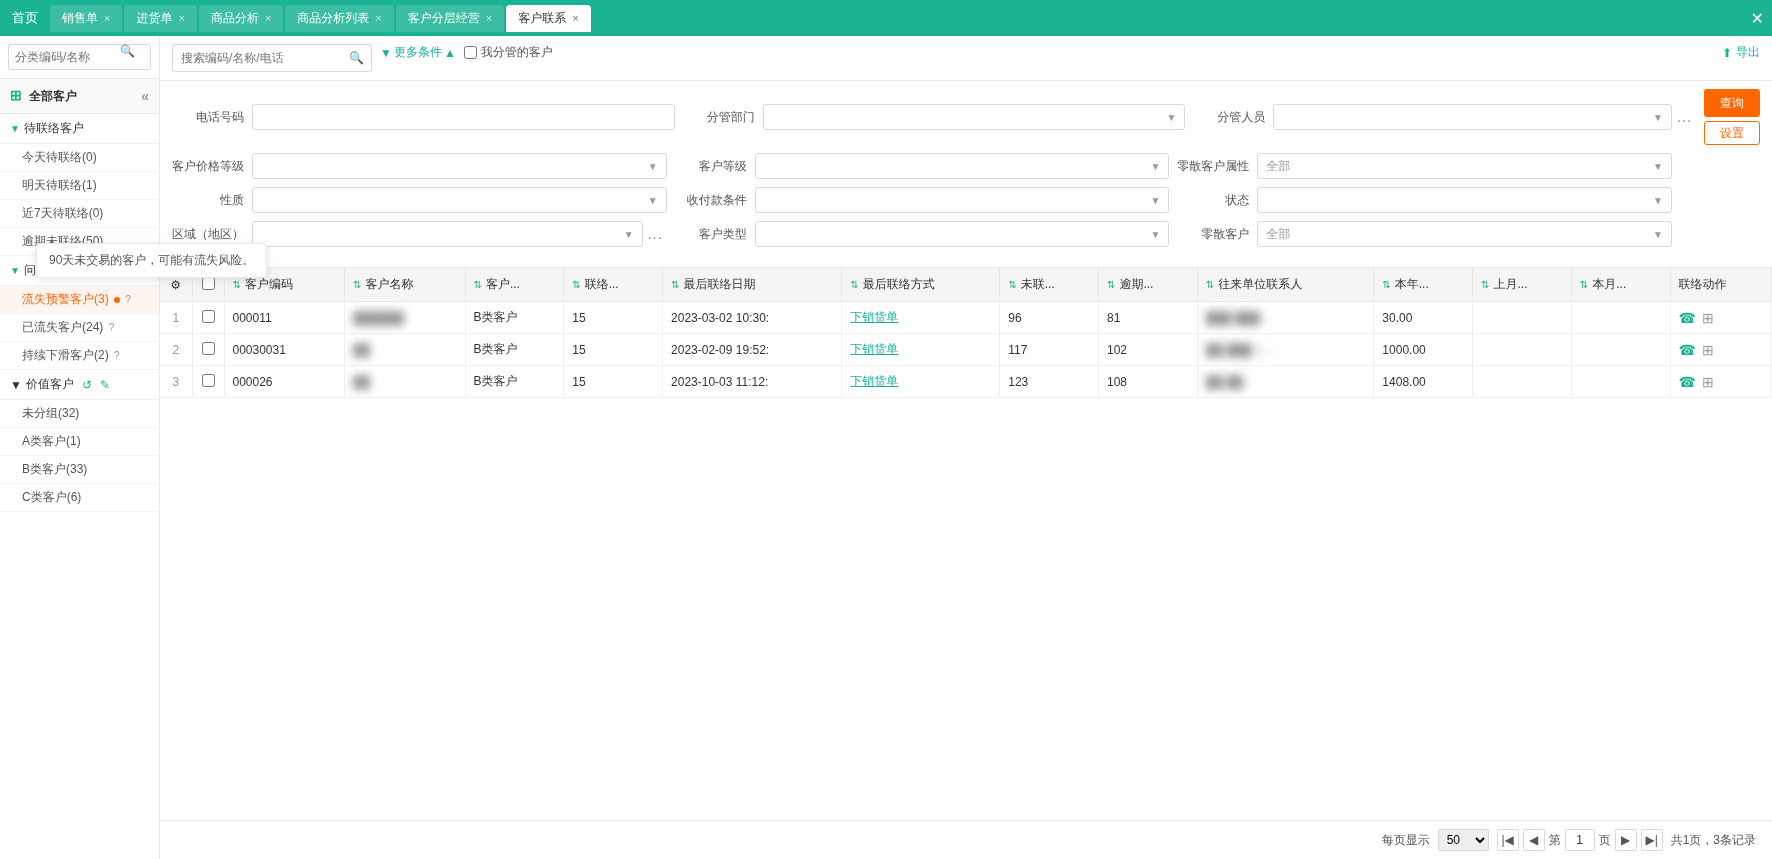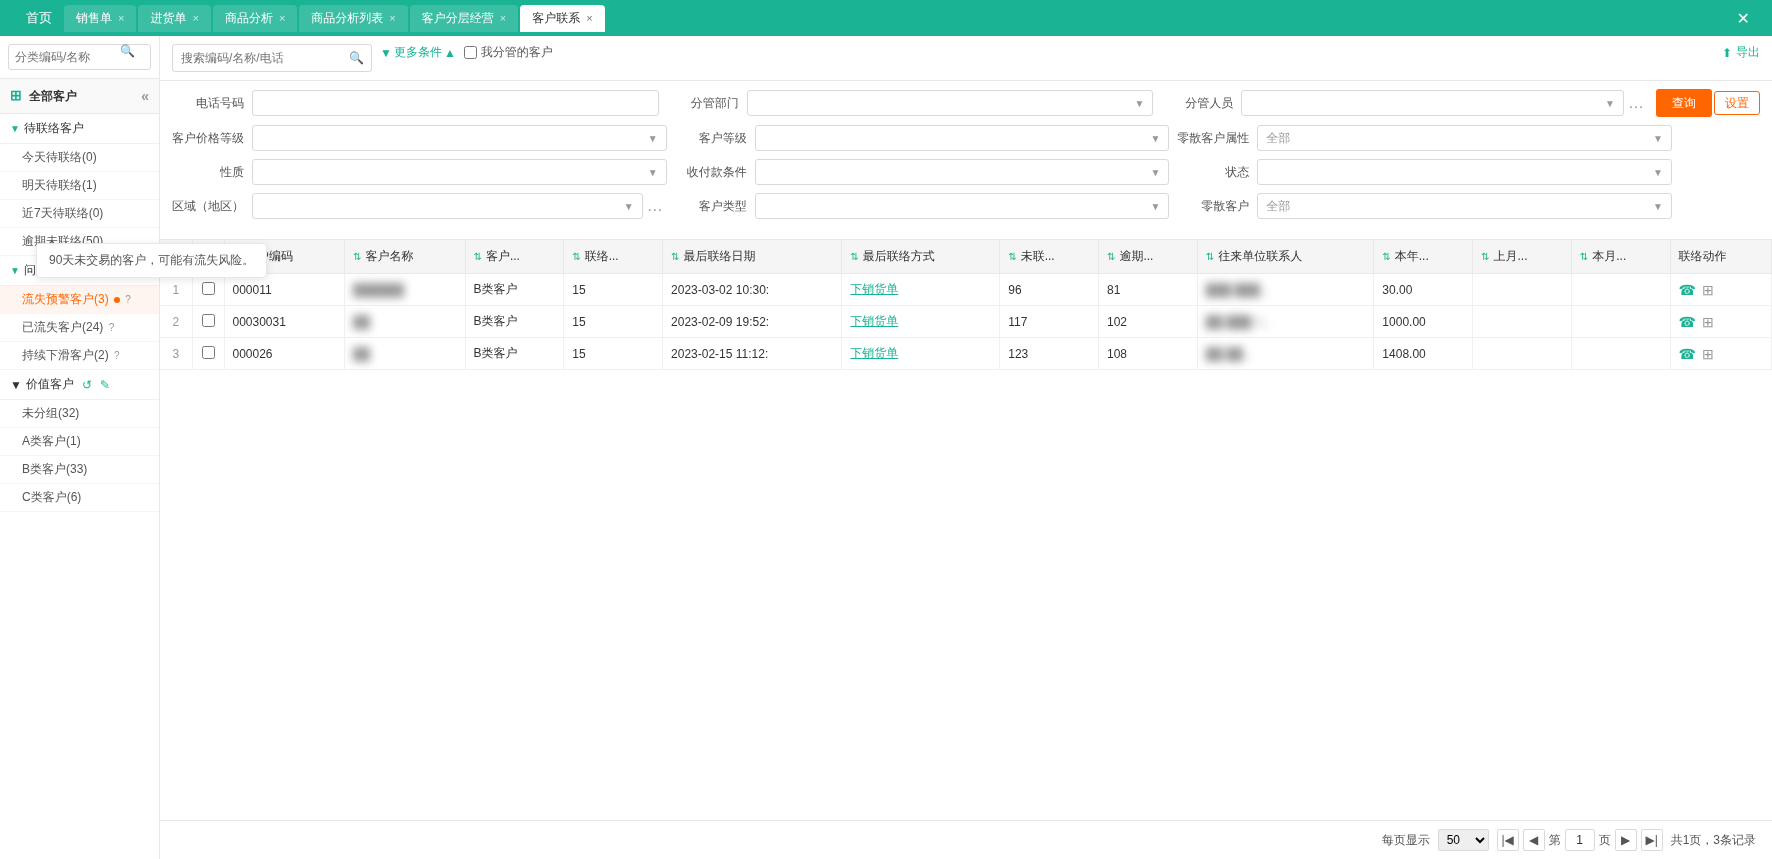--- a/index.html
+++ b/index.html
@@ -1,20 +1,20 @@
 <!DOCTYPE html>
 <html><head>
   <meta charset="utf-8">
   <style>
     * { box-sizing: border-box; margin: 0; padding: 0; font-family: 'Microsoft YaHei', Arial, sans-serif; font-size: 12px; }
     body { background: #f5f5f5; overflow: hidden; width: 1772px; height: 859px; }
 
     
     .top-bar {
-      display: flex; align-items: center; background: #1ab394; height: 36px; padding: 0 14px;
+      display: flex; align-items: center; background: #1ab394; height: 36px; padding: 0 0;
       color: #fff; position: relative;
     }
     .top-bar .tab {
       display: flex; align-items: center; height: 27px; padding: 0 12px; margin-right: 2px;
       background: rgba(255,255,255,0.15); border-radius: 4px 4px 0 0; cursor: pointer;
       color: #fff; font-size: 13px; white-space: nowrap;
     }
     .top-bar .tab.active {
       background: #fff; color: #333;
     }
@@ -106,21 +106,21 @@
     .filter-select-text { color: #999; font-size: 12px; }
     .filter-more { color: #999; cursor: pointer; font-size: 16px; padding: 0 4px; }
     .query-btn {
       background: #ff6600; color: #fff; border: none; border-radius: 3px; height: 28px; padding: 0 16px;
       cursor: pointer; font-size: 12px; white-space: nowrap;
     }
     .settings-btn {
       background: #fff; color: #ff6600; border: 1px solid #ff6600; border-radius: 3px; height: 24px; padding: 0 10px;
       cursor: pointer; font-size: 12px; white-space: nowrap; margin-top: 2px;
     }
-    .btn-group { display: flex; flex-direction: row; gap: 2px; }
+    .btn-group { display: flex; flex-direction: column; gap: 2px; }
     table { width: 100%; border-collapse: collapse; font-size: 12px; }
     thead tr { background: #f5f5f5; }
     thead th {
       padding: 8px 8px; text-align: left; border-bottom: 1px solid #e8e8e8; border-right: 1px solid #e8e8e8;
       color: #333; font-weight: 500; white-space: nowrap; position: relative;
     }
     thead th .sort-icon { color: #1ab394; margin-right: 4px; font-size: 10px; }
     tbody tr { border-bottom: 1px solid #f0f0f0; background: #fff; }
     tbody td { padding: 7px 8px; color: #333; border-right: 1px solid #f0f0f0; white-space: nowrap; }
     tbody td.link { color: #1ab394; cursor: pointer; text-decoration: underline; }
@@ -475,21 +475,21 @@
       </div>
     </td>
   </tr>
             <tr>
     <td class="row-num">3</td>
     <td class="checkbox-col"><input type="checkbox" style=""></td>
     <td>000026</td>
     <td><span class="blurred">██</span></td>
     <td>B类客户</td>
     <td>15</td>
-    <td>2023-02-15 11:12:</td>
+    <td>2023-10-03 11:12:</td>
     <td class="link">下销货单</td>
     <td>123</td>
     <td>108</td>
     <td><span class="blurred">██  ██...</span></td>
     <td>1408.00</td>
     <td></td>
     <td></td>
     <td>
       <div class="action-icons">
         <span class="action-icon">☎</span>

